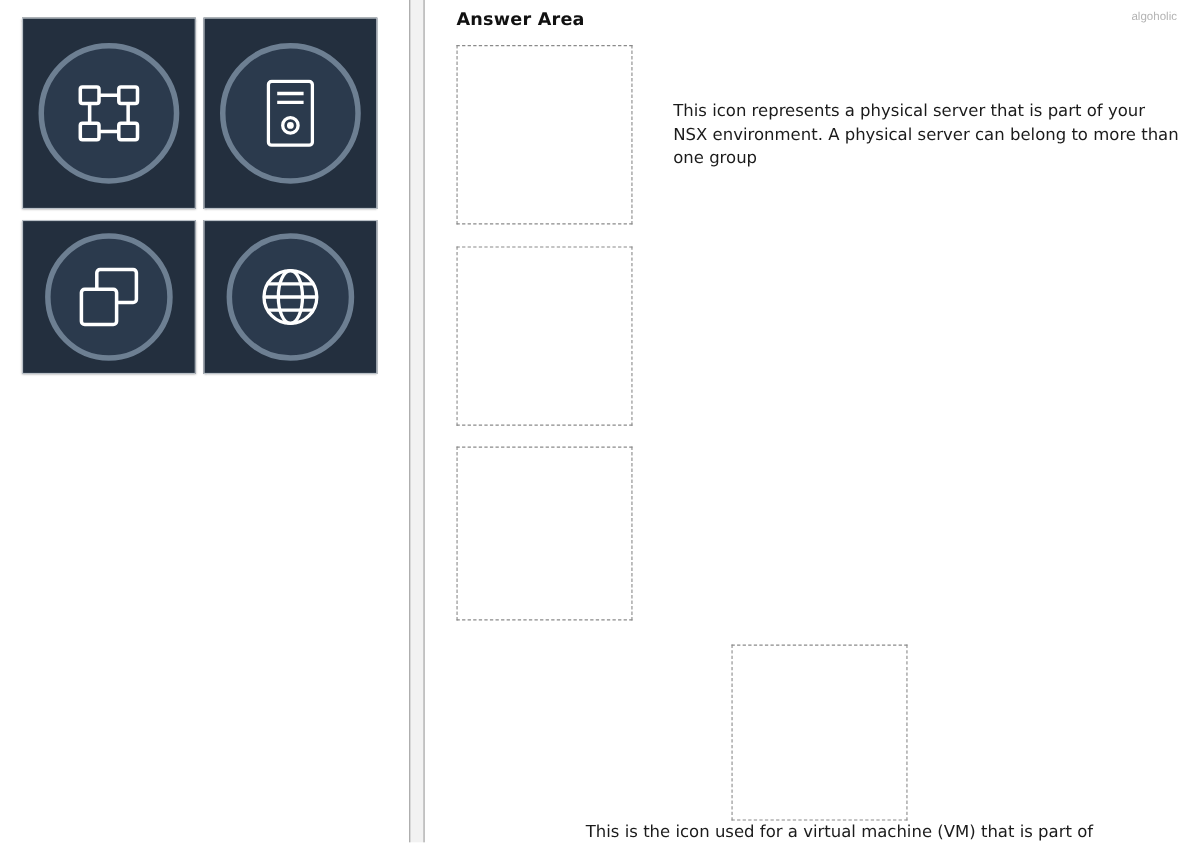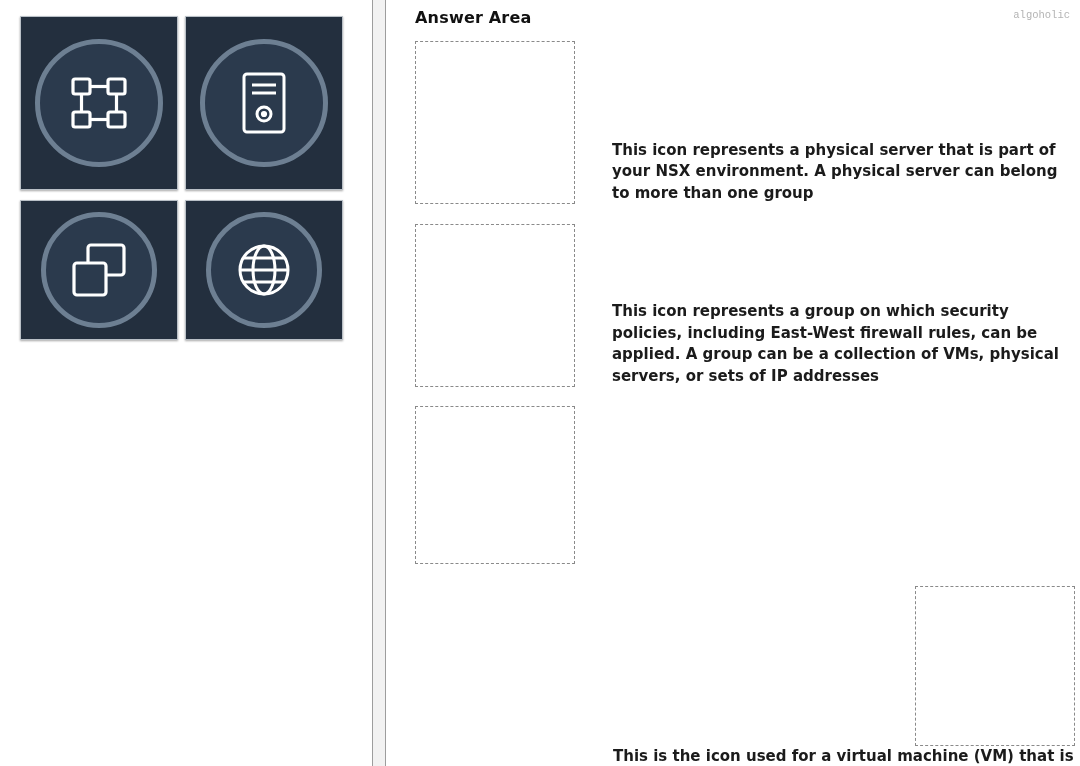--- a/index.html
+++ b/index.html
@@ -84,30 +84,29 @@
     font-weight: bold;
     color: #111;
     letter-spacing: 0.2px;
   }
   .watermark {
     position: absolute;
     right: 10px;
     top: 9px;
     font-size: 10.5px;
     color: #b4b4b4;
-    font-family: Liberation Mono, monospace;
+    font-family: Liberation Sans, sans-serif;
   }
 
   .row {
     position: absolute;
     left: 15px;
     width: 660px;
     display: flex;
-    align-items: flex-end;
-    font-weight: bold;
+    align-items: center;
   }
   .drop-target {
     width: 160px;
     border: 1px dashed #8a8a8a;
     background: #ffffff;
     box-sizing: border-box;
     flex: 0 0 160px;
   }
   .row-text {
     margin-left: 37px;
@@ -195,21 +194,20 @@
   <div class="answer-title">Answer Area</div>
   <div class="watermark">algoholic</div>
 
   <div class="row" id="row-0">
     <div class="drop-target"></div>
     <div class="row-text">This icon represents a physical server that is part of your NSX environment. A physical server can belong to more than one group</div>
   </div>
 
   <div class="row" id="row-1">
     <div class="drop-target"></div>
-    <div class="row-text">This icon represents a group on which security policies, including East-West firewall rules, can be applied. A group can be a collection of VMs, physical servers, or sets of IP addresses</div>
   </div>
 
   <div class="row" id="row-2">
     <div class="drop-target"></div>
   </div>
 
   <div class="row" id="row-3">
     <div class="drop-target"></div>
     <div class="row-text">This is the icon used for a virtual machine (VM) that is part of your NSX environment. A VM can belong to more than one group</div>
   </div>

